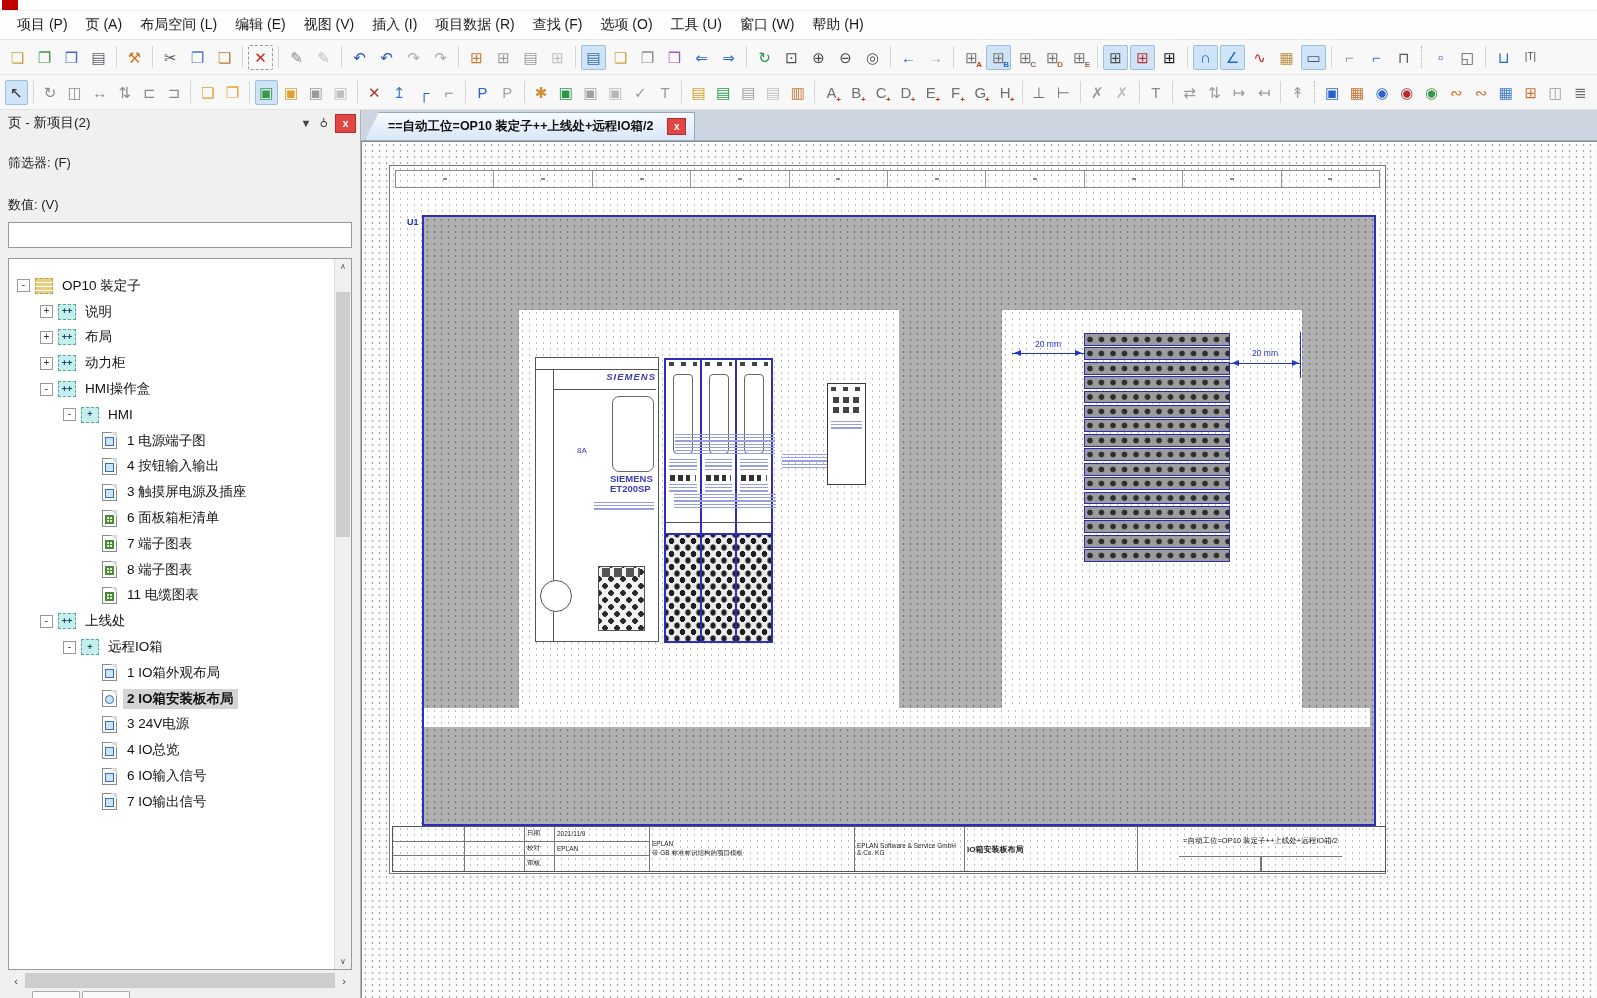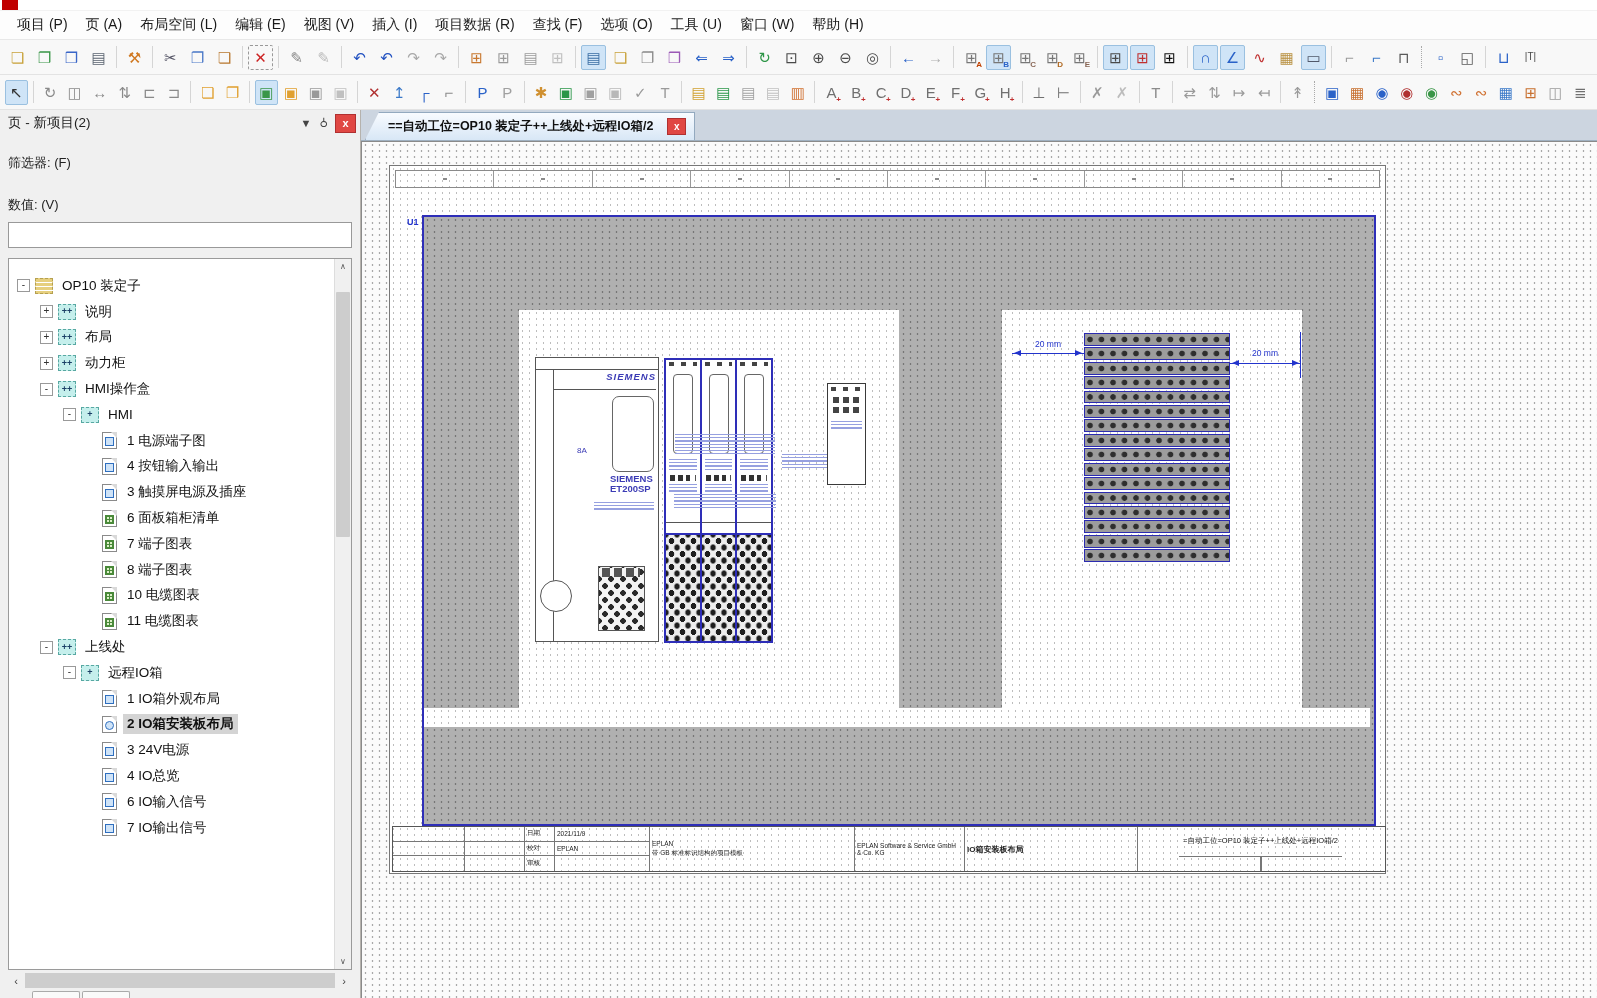--- a/index.html
+++ b/index.html
@@ -649,28 +649,20 @@
                 <span class="inner in-report"></span>
               </span>
               <span class="lbl">8 端子图表</span>
             </div>
             <div class="tree-row">
               <span style="width: 77px; flex: 0 0 auto;"></span>
               <span style="width: 16px; flex: 0 0 auto;"></span>
               <span class="icpage">
                 <span class="inner in-report"></span>
               </span>
-              <span class="lbl">10 电缆图表</span>
-            </div>
-            <div class="tree-row">
-              <span style="width: 77px; flex: 0 0 auto;"></span>
-              <span style="width: 16px; flex: 0 0 auto;"></span>
-              <span class="icpage">
-                <span class="inner in-report"></span>
-              </span>
               <span class="lbl">11 电缆图表</span>
             </div>
             <div class="tree-row">
               <span style="width: 31px; flex: 0 0 auto;"></span>
               <span class="exp">-</span>
               <span class="ic ic-structure">++</span>
               <span class="lbl">上线处</span>
             </div>
             <div class="tree-row">
               <span style="width: 54px; flex: 0 0 auto;"></span>

